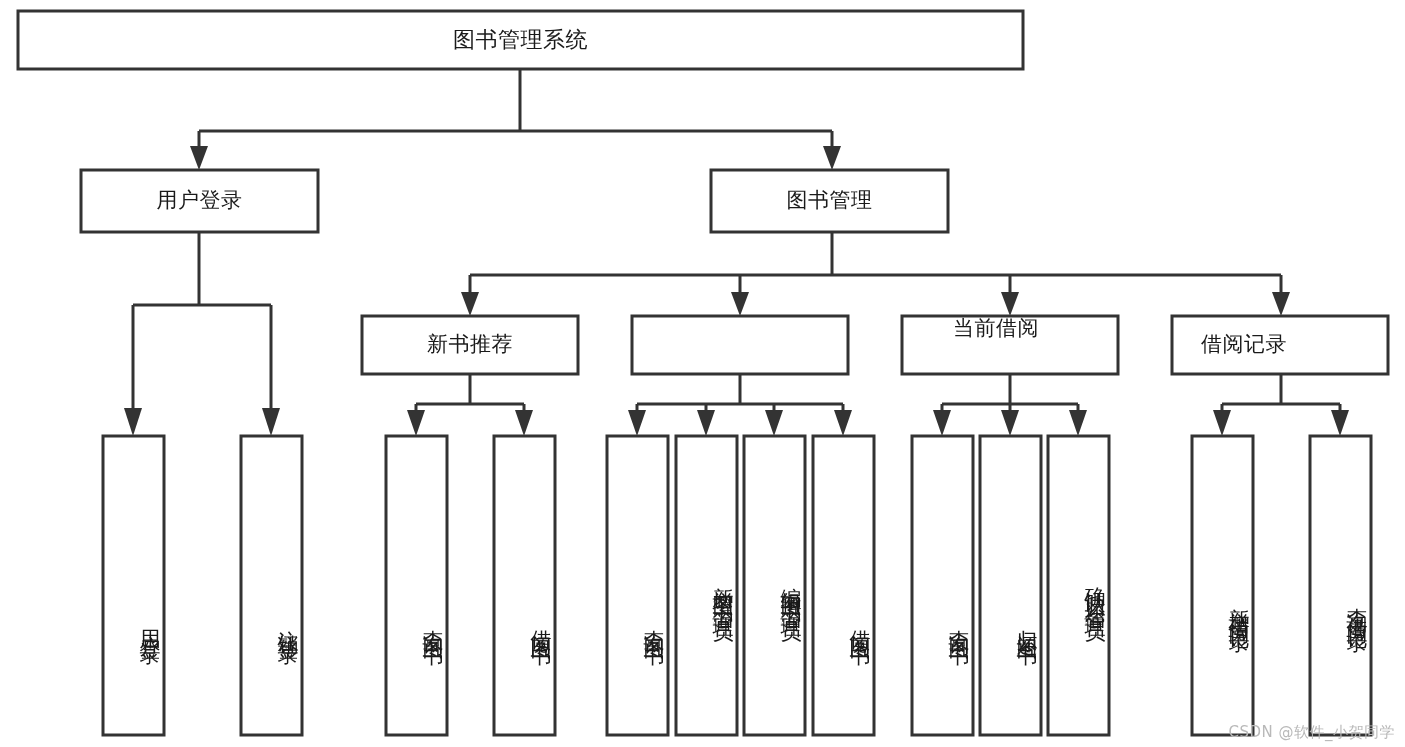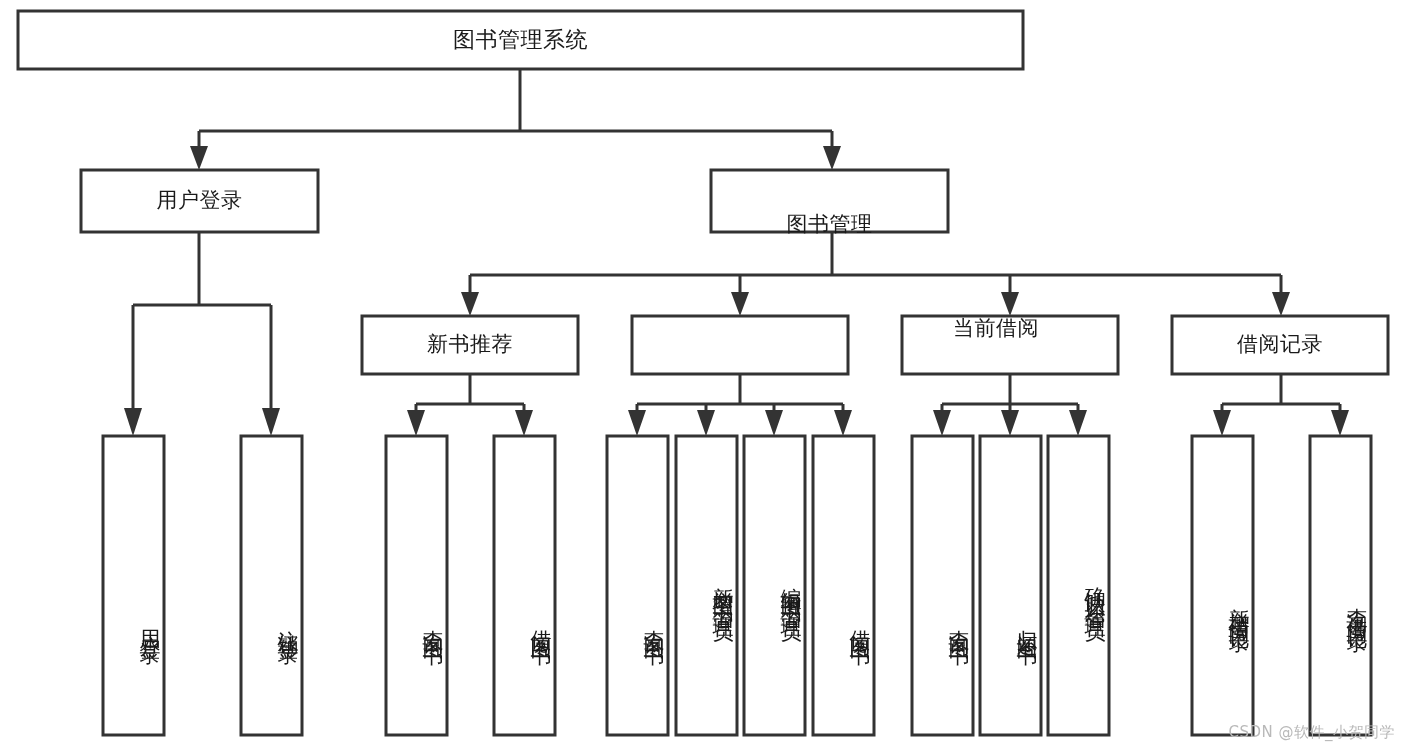--- a/index.html
+++ b/index.html
@@ -181,25 +181,25 @@
     <rect class="box-rect" x="980" y="436" width="61" height="299"></rect>
     <rect class="box-rect" x="1048" y="436" width="61" height="299"></rect>
 
     <rect class="box-rect" x="1192" y="436" width="61" height="299"></rect>
     <rect class="box-rect" x="1310" y="436" width="61" height="299"></rect>
   </svg>
 
   <div class="node-label horiz root" style="left:18px;  top:11px;  width:1005px; height:58px;">图书管理系统</div>
 
   <div class="node-label horiz" style="left:81px;  top:170px; width:237px; height:62px;">用户登录</div>
-  <div class="node-label horiz" style="left:711px; top:170px; width:237px; height:62px;margin-top:24px;">图书管理</div>
+  <div class="node-label horiz" style="left:711px; top:170px; width:237px; height:62px;">图书管理</div>
 
   <div class="node-label horiz" style="left:362px;  top:316px; width:216px; height:58px;">新书推荐</div>
   <div class="node-label horiz" style="left:902px;  top:300px; width:188px; height:58px;">当前借阅</div>
-  <div class="node-label horiz" style="left:1172px; top:316px; width:216px; height:58px;">借阅记录</div>
+  <div class="node-label horiz" style="left:1136px; top:316px; width:216px; height:58px;">借阅记录</div>
 
   <div class="node-label vert" style="left:103px; top:505px; width:61px; height:230px;">用户登录</div>
   <div class="node-label vert" style="left:241px; top:505px; width:61px; height:230px;">注销登录</div>
 
   <div class="node-label vert" style="left:386px; top:505px; width:61px; height:230px;">查询图书</div>
   <div class="node-label vert" style="left:494px; top:505px; width:61px; height:230px;">借阅图书</div>
 
   <div class="node-label vert" style="left:607px; top:505px; width:61px; height:230px;">查询图书</div>
   <div class="node-label vert" style="left:676px; top:443px; width:61px; height:292px;">新增图书（管理员）</div>
   <div class="node-label vert" style="left:744px; top:443px; width:61px; height:292px;">编辑图书（管理员）</div>

